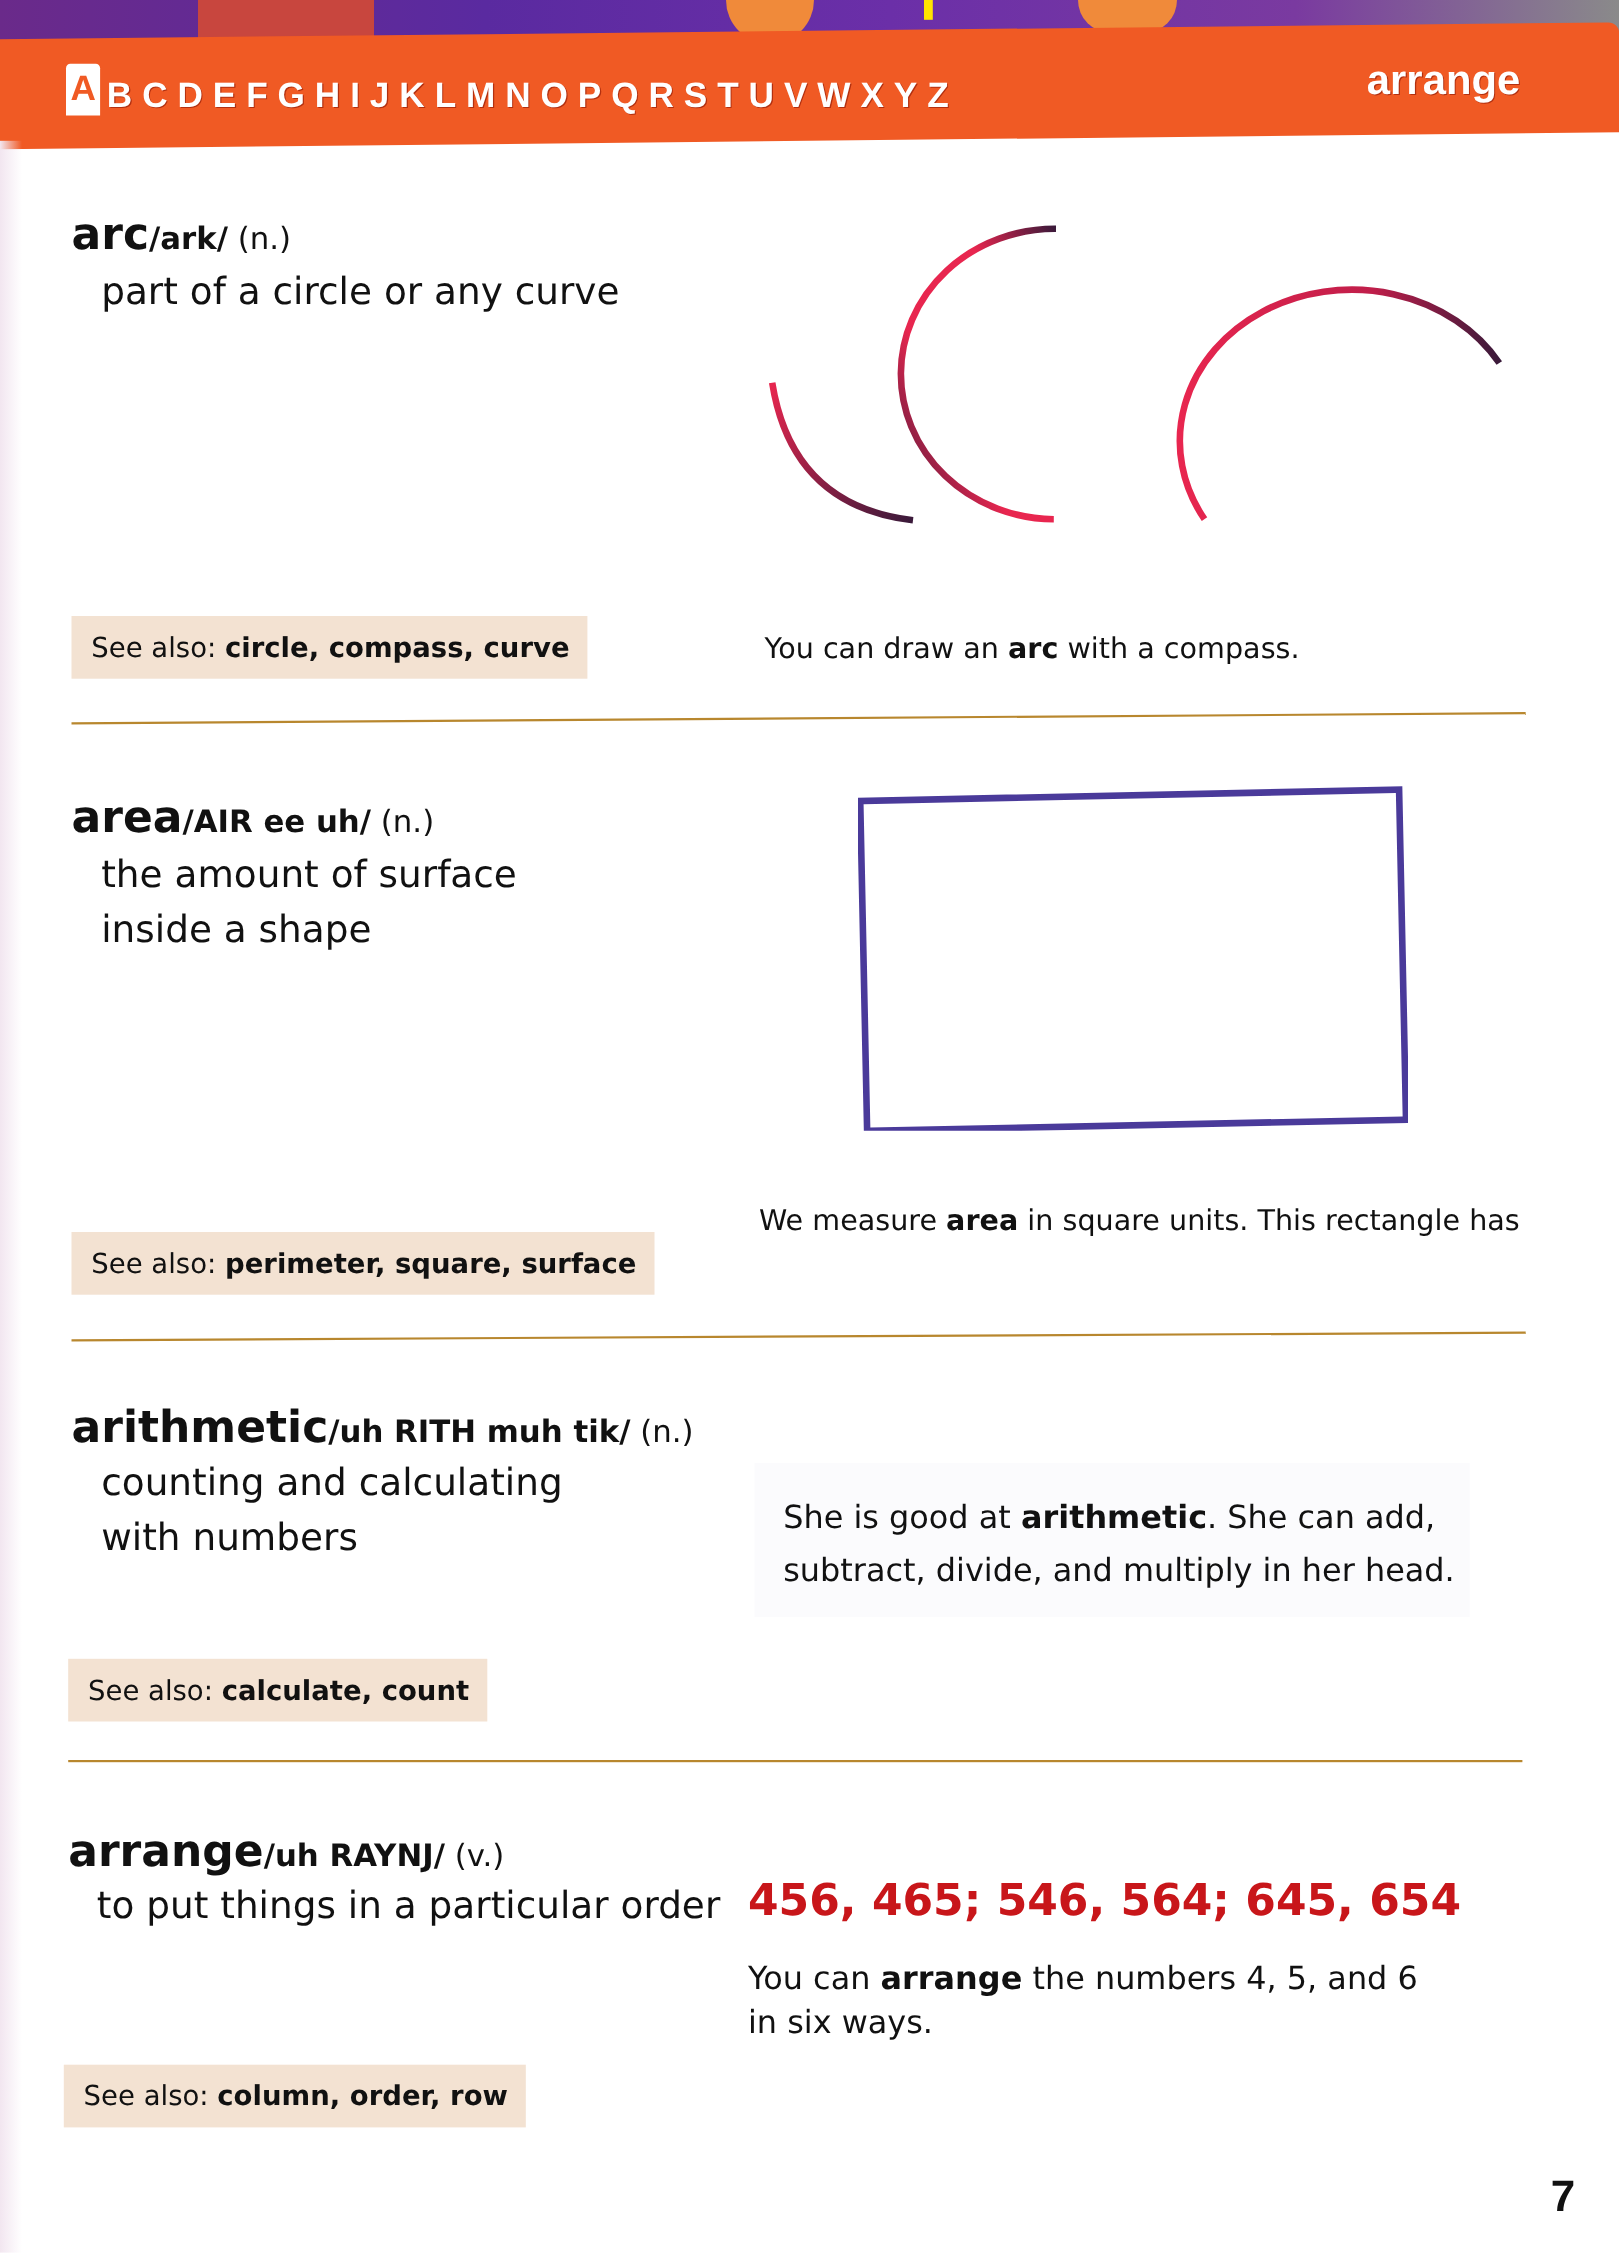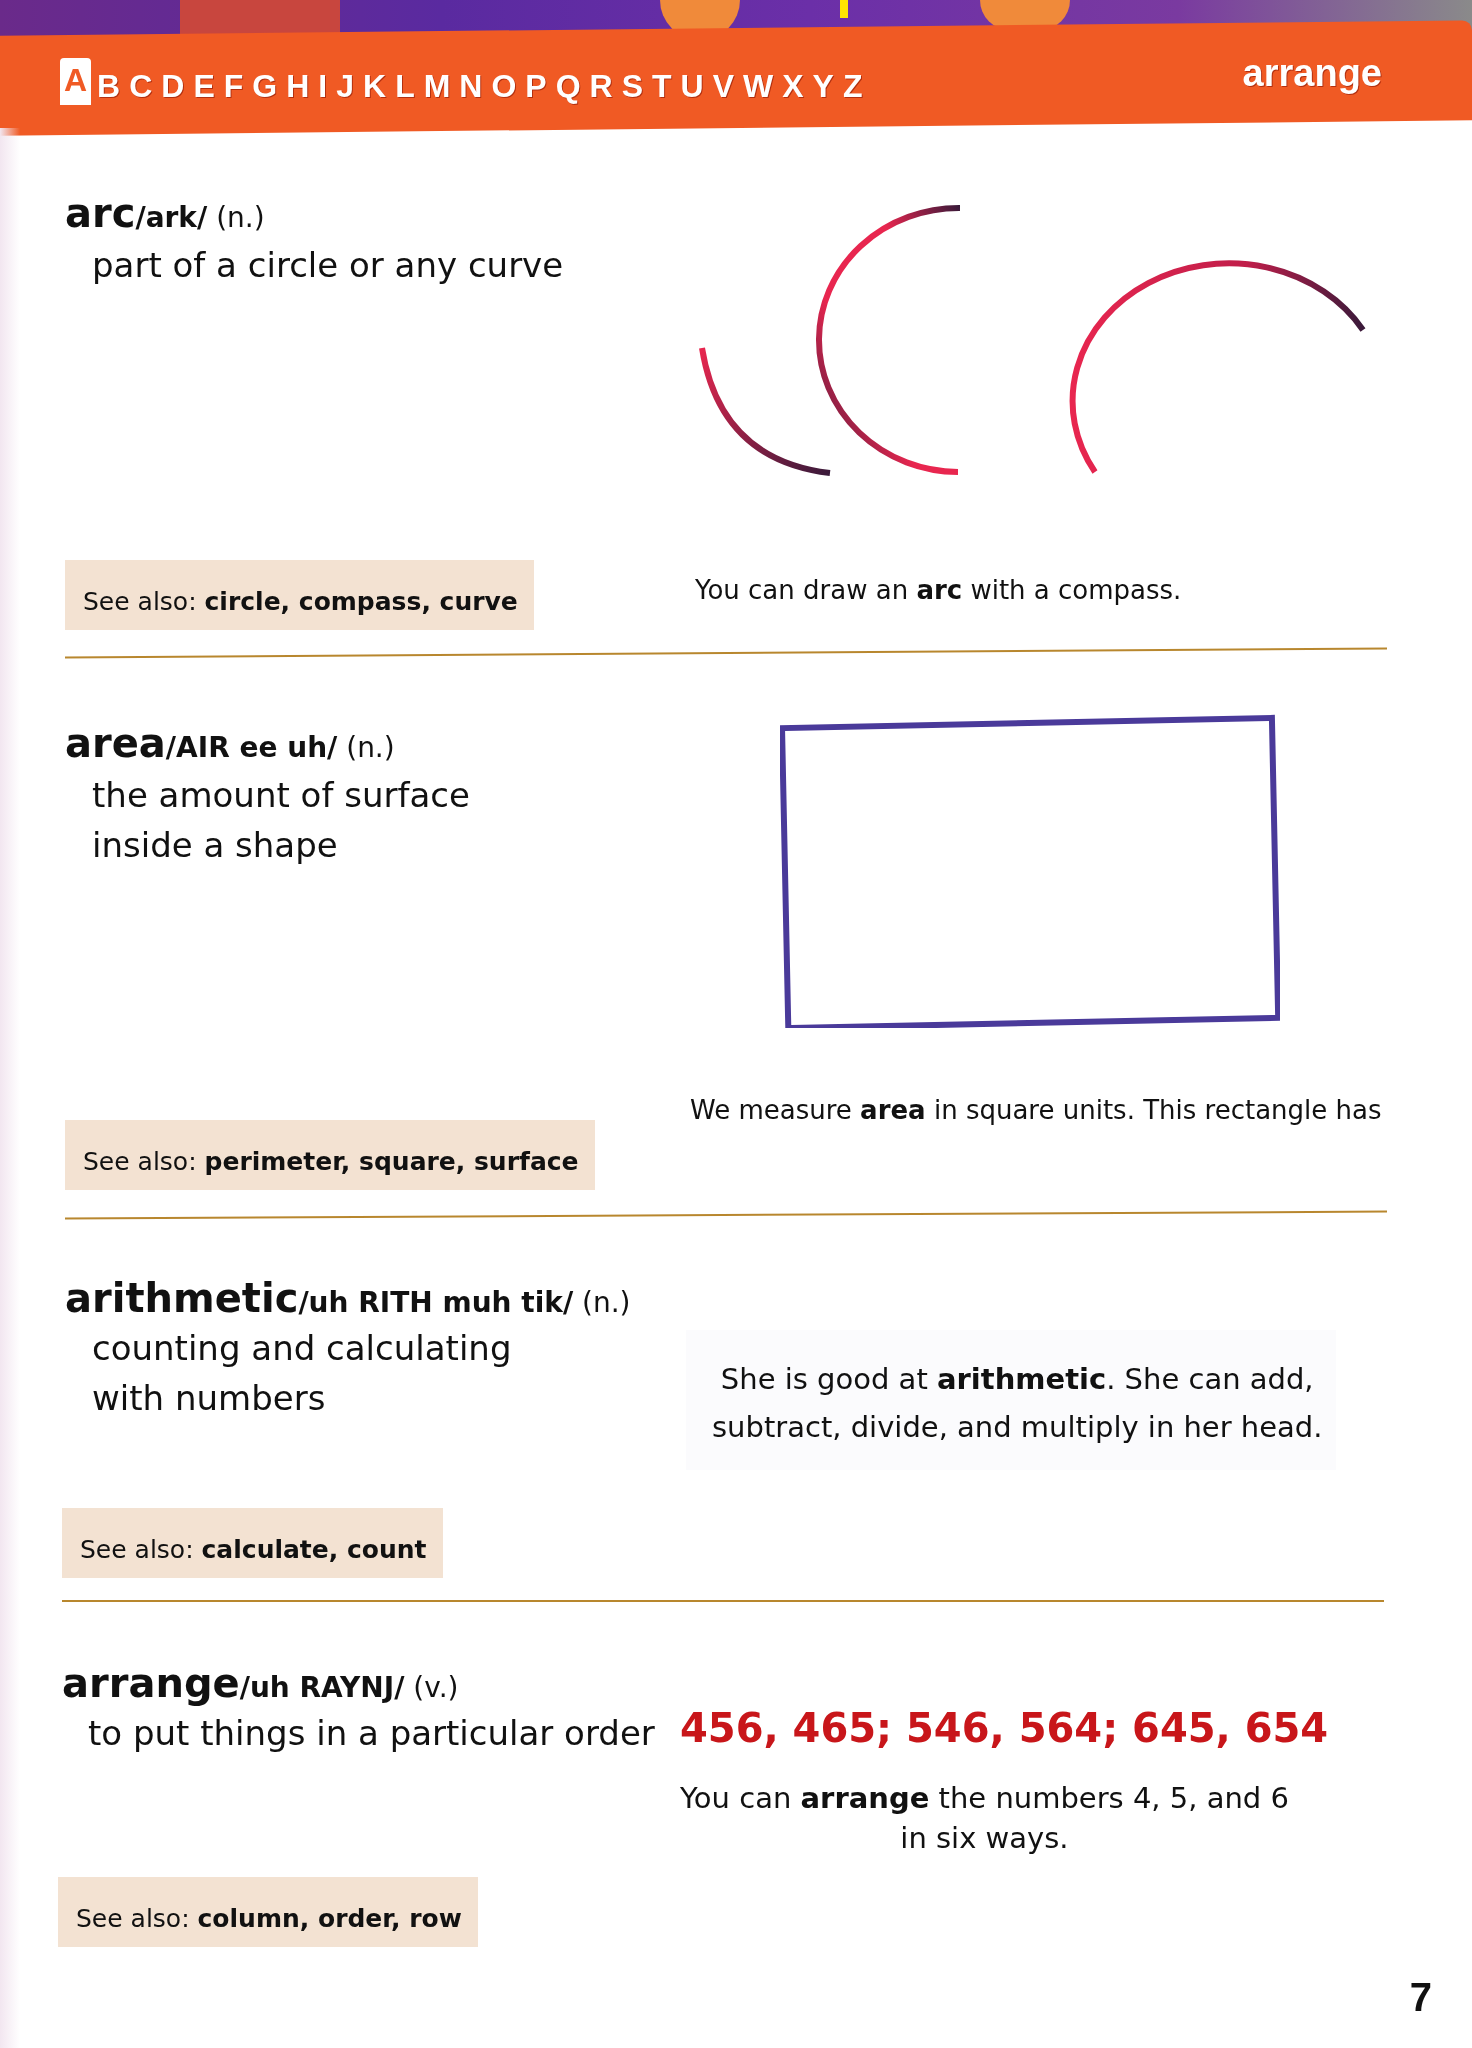--- a/index.html
+++ b/index.html
@@ -45,26 +45,26 @@
     .headword-line { position: absolute; left: 65px; display: flex; align-items: baseline; }
     .headword { font-family: "DejaVu Sans", sans-serif; font-weight: bold; font-size: 40px; color: #111; }
     .pron { font-family: "DejaVu Sans", sans-serif; font-size: 28px; color: #111; }
     .pron b { font-weight: bold; }
     .definition {
       position: absolute; left: 92px; font-size: 34px; line-height: 50px; color: #111;
       font-family: "DejaVu Sans", sans-serif;
     }
     .see-also {
       position: absolute; left: 65px; background: #f3e2d2;
-      font-family: "DejaVu Sans", sans-serif; font-size: 25px; padding: 27px 16px 14px 18px;
+      font-family: "DejaVu Sans", sans-serif; font-size: 25px; padding: 14px 16px 14px 18px;
       color: #111;
     }
     .see-also .links { font-weight: bold; }
     .example {
-      position: absolute; font-family: "DejaVu Sans", sans-serif; font-size: 26px; line-height: 40px; color: #111; text-align: center;
+      position: absolute; font-family: "DejaVu Sans", sans-serif; font-size: 26px; line-height: 40px; color: #111;
     }
     .example b { font-weight: bold; }
     .divider {
       position: absolute; left: 65px; width: 1322px; height: 2px; background: #b8872e;
     }
     .numbers {
       position: absolute; left: 680px; top: 1705px;
       font-family: "DejaVu Sans", sans-serif; font-weight: bold; font-size: 40px; color: #c8161a;
     }
     .page-number {

